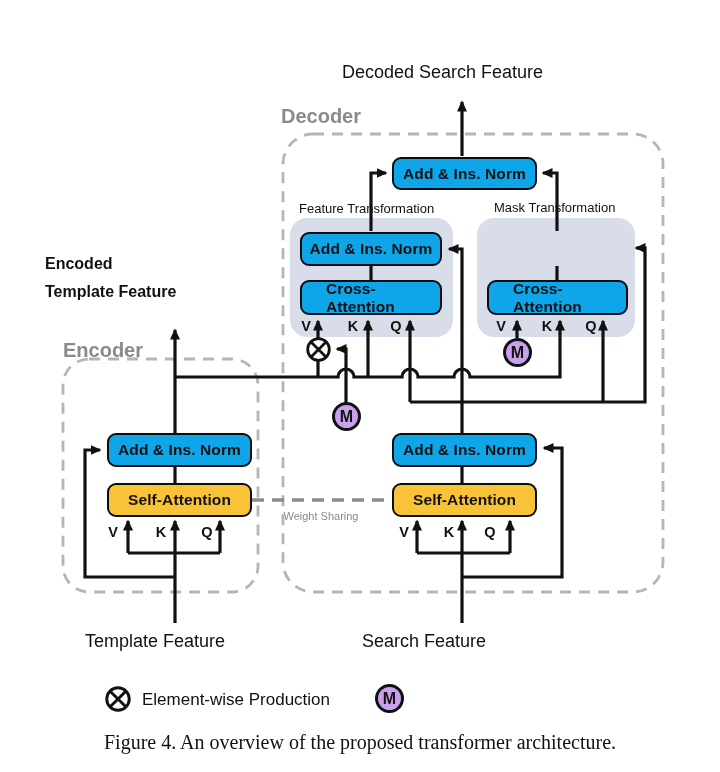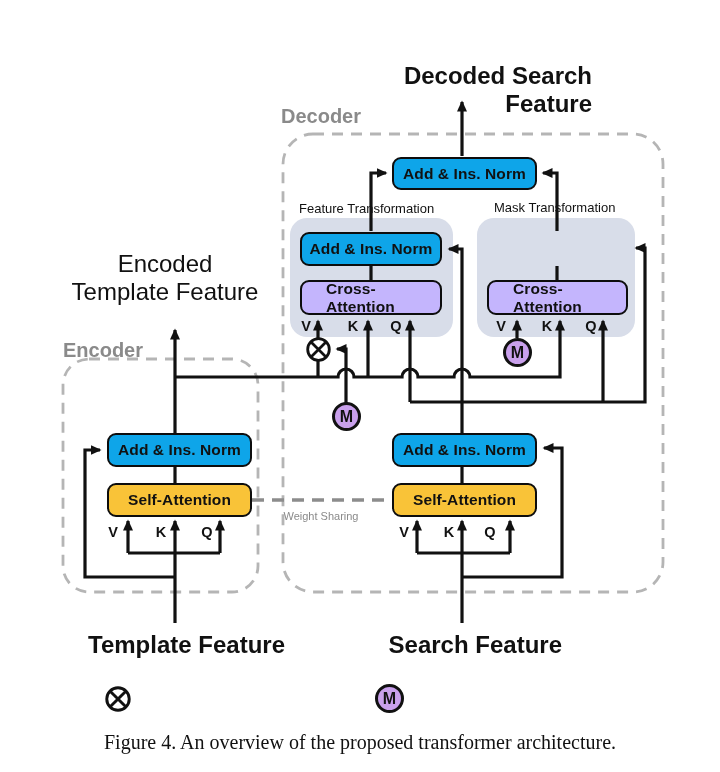--- a/index.html
+++ b/index.html
@@ -11,36 +11,36 @@
   .layer{position:absolute;left:0;top:0;z-index:2;}
   .dash{fill:none;stroke:#b5b5b5;stroke-width:2.8;stroke-dasharray:11 8;}
   .wire path{fill:none;stroke:#111;stroke-width:3.2;}
   .ws{fill:none;stroke:#8c8c8c;stroke-width:3.6;stroke-dasharray:12 8;}
   .box{
     position:absolute;z-index:3;box-sizing:border-box;border:2.8px solid #0d0d0d;border-radius:9px;
     display:flex;align-items:center;justify-content:center;
     font-weight:bold;font-size:15.5px;letter-spacing:0.1px;
   }
   .blue{background:#0ea5e9;}
-  .orange{background:#c4b5fd;padding-left:24px;}
+  .orange{background:#0ea5e9;padding-left:24px;}
   .green{background:#a9d18e;}
   .yellow{background:#f9c338;}
-  .biglabel{position:absolute;z-index:3;font-weight:bold;font-size:24px;text-align:right;}
+  .biglabel{position:absolute;z-index:3;font-weight:normal;font-size:18px;text-align:left;}
   .graylabel{position:absolute;z-index:3;font-weight:bold;font-size:20px;color:#8a8a8a;}
   .smalllabel{position:absolute;z-index:3;font-size:13px;color:#111;}
   .vkq{position:absolute;z-index:3;width:20px;text-align:center;font-weight:bold;font-size:14.5px;}
   .mcirc{
     position:absolute;z-index:4;width:29px;height:29px;box-sizing:border-box;
     border:3px solid #111;border-radius:50%;background:#c9a0ec;
     display:flex;align-items:center;justify-content:center;font-weight:bold;font-size:16px;
   }
   .otimes{position:absolute;z-index:4;line-height:0;}
   .encout{
-    position:absolute;z-index:3;font-weight:normal;font-size:24px;line-height:28px;
-    text-align:center;white-space:pre-line;
+    position:absolute;z-index:3;font-weight:bold;font-size:16px;line-height:28px;
+    white-space:pre-line;
   }
   .wslabel{position:absolute;z-index:3;font-size:11px;color:#8a8a8a;text-align:center;}
   .legend-text{position:absolute;z-index:3;font-size:17px;}
   .caption{
     position:absolute;z-index:3;left:0;top:731px;width:720px;text-align:center;
     font-family:"Liberation Serif", serif;font-size:20px;color:#111;
   }
 </style>
 </head>
 <body>
@@ -152,19 +152,20 @@
 
   <div class="biglabel" style="left:85px;top:631px;width:200px">Template Feature</div>
   <div class="biglabel" style="left:362px;top:631px;width:200px">Search Feature</div>
 
   <div class="otimes" style="left:105px;top:686px">
     <svg width="26" height="26" viewBox="0 0 25 25">
       <circle cx="12.5" cy="12.5" r="10.8" fill="#ffffff" stroke="#111" stroke-width="2.8"></circle>
       <path d="M5 5 L20 20 M20 5 L5 20" stroke="#111" stroke-width="2.8" fill="none"></path>
     </svg>
   </div>
+  <div class="legend-text" style="left:142px;top:690px">Element-wise Production</div>
   <div class="mcirc" style="left:375px;top:684px">
     <span>M</span>
   </div>
 
   <div class="caption">Figure 4. An overview of the proposed transformer architecture.</div>
 
 </div>
 
 </body></html>

